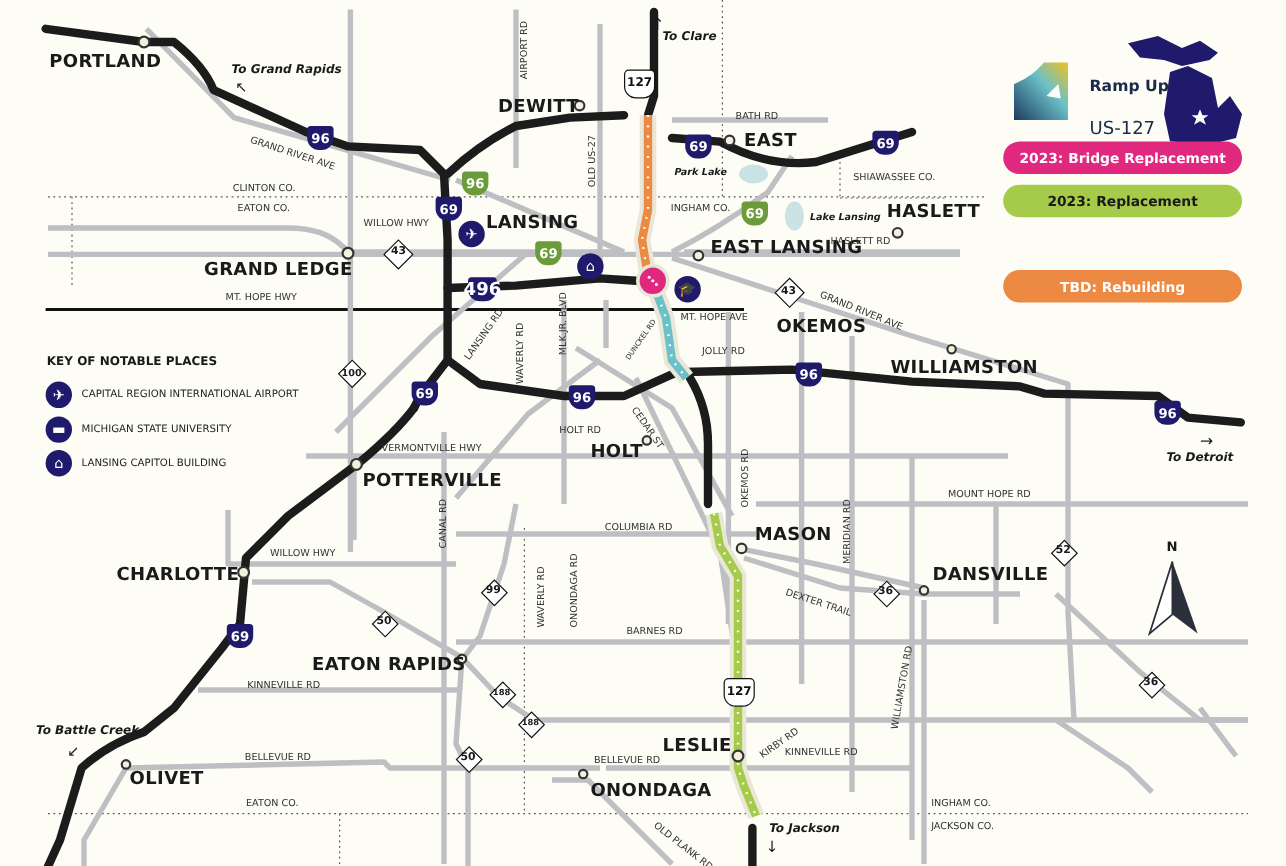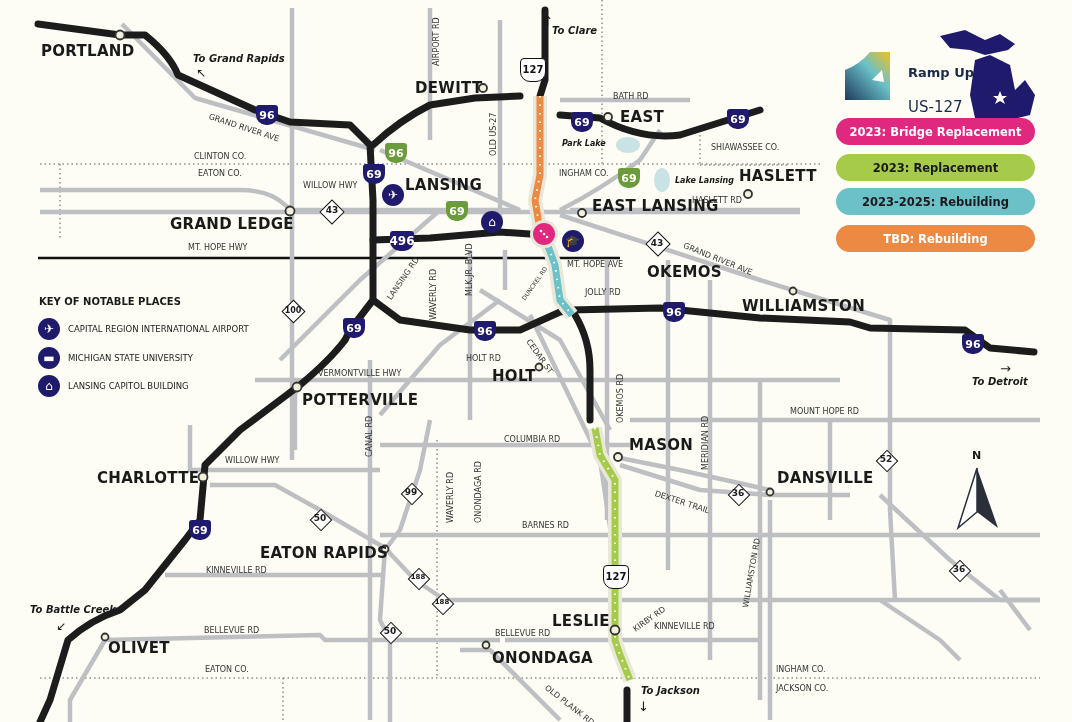--- a/index.html
+++ b/index.html
@@ -159,21 +159,21 @@
     <path d="M845 100 L845 70 Q860 64 870 52 L890 52 L890 100 Z" fill="url(#rg)"></path>
     <path d="M872 80 L882 70 L884 82 Z" fill="#fdfdf6"></path>
   </g>
 </svg>
 
 <div>
   <div class="lbl" style="left:256px;top:105px;width:22px;height:20px;background:#1f1a6b;color:#fff;font-weight:bold;font-size:11px;border-radius:3px 3px 10px 10px;display:flex;align-items:center;justify-content:center;">96</div>
   <div class="lbl" style="left:363px;top:164px;width:22px;height:20px;background:#1f1a6b;color:#fff;font-weight:bold;font-size:11px;border-radius:3px 3px 10px 10px;display:flex;align-items:center;justify-content:center;">69</div>
   <div class="lbl" style="left:385px;top:143px;width:22px;height:20px;background:#6b9b3a;color:#fff;font-weight:bold;font-size:11px;border-radius:3px 3px 10px 10px;display:flex;align-items:center;justify-content:center;">96</div>
   <div class="lbl" style="left:446px;top:201px;width:22px;height:20px;background:#6b9b3a;color:#fff;font-weight:bold;font-size:11px;border-radius:3px 3px 10px 10px;display:flex;align-items:center;justify-content:center;">69</div>
-  <div class="lbl" style="left:390px;top:231px;width:24px;height:20px;background:#1f1a6b;color:#fff;font-weight:bold;font-size:12px;border-radius:3px 3px 10px 10px;display:flex;align-items:center;justify-content:center;">496</div>
+  <div class="lbl" style="left:390px;top:231px;width:24px;height:20px;background:#1f1a6b;color:#fff;font-weight:bold;font-size:15px;border-radius:3px 3px 10px 10px;display:flex;align-items:center;justify-content:center;">496</div>
   <div class="lbl" style="left:571px;top:112px;width:22px;height:20px;background:#1f1a6b;color:#fff;font-weight:bold;font-size:11px;border-radius:3px 3px 10px 10px;display:flex;align-items:center;justify-content:center;">69</div>
   <div class="lbl" style="left:727px;top:109px;width:22px;height:20px;background:#1f1a6b;color:#fff;font-weight:bold;font-size:11px;border-radius:3px 3px 10px 10px;display:flex;align-items:center;justify-content:center;">69</div>
   <div class="lbl" style="left:618px;top:168px;width:22px;height:20px;background:#6b9b3a;color:#fff;font-weight:bold;font-size:11px;border-radius:3px 3px 10px 10px;display:flex;align-items:center;justify-content:center;">69</div>
   <div class="lbl" style="left:343px;top:318px;width:22px;height:20px;background:#1f1a6b;color:#fff;font-weight:bold;font-size:11px;border-radius:3px 3px 10px 10px;display:flex;align-items:center;justify-content:center;">69</div>
   <div class="lbl" style="left:474px;top:321px;width:22px;height:20px;background:#1f1a6b;color:#fff;font-weight:bold;font-size:11px;border-radius:3px 3px 10px 10px;display:flex;align-items:center;justify-content:center;">96</div>
   <div class="lbl" style="left:663px;top:302px;width:22px;height:20px;background:#1f1a6b;color:#fff;font-weight:bold;font-size:11px;border-radius:3px 3px 10px 10px;display:flex;align-items:center;justify-content:center;">96</div>
   <div class="lbl" style="left:962px;top:334px;width:22px;height:20px;background:#1f1a6b;color:#fff;font-weight:bold;font-size:11px;border-radius:3px 3px 10px 10px;display:flex;align-items:center;justify-content:center;">96</div>
   <div class="lbl" style="left:189px;top:520px;width:22px;height:20px;background:#1f1a6b;color:#fff;font-weight:bold;font-size:11px;border-radius:3px 3px 10px 10px;display:flex;align-items:center;justify-content:center;">69</div>
   <div class="lbl" style="left:520px;top:58px;width:24px;height:22px;background:#fff;color:#111;border:1.5px solid #111;font-weight:bold;font-size:10px;border-radius:4px 4px 10px 10px;display:flex;align-items:center;justify-content:center;">127</div>
   <div class="lbl" style="left:603px;top:565px;width:24px;height:22px;background:#fff;color:#111;border:1.5px solid #111;font-weight:bold;font-size:10px;border-radius:4px 4px 10px 10px;display:flex;align-items:center;justify-content:center;">127</div>
@@ -285,21 +285,20 @@
 <div class="lbl dir" style="left:562px;top:140px;font-size:8px;">Park Lake</div>
 <div class="lbl dir" style="left:675px;top:177px;font-size:8px;">Lake Lansing</div>
 
 <div class="lbl" style="left:972px;top:450px;font-weight:bold;font-size:11px;">N</div>
 
 <div class="brand-title">Ramp Up</div>
 <div class="brand-sub">US-127</div>
 
 <div class="legend-pill" style="top:118px;background:#e0287f;color:#fff;">2023: Bridge Replacement</div>
 <div class="legend-pill" style="top:154px;background:#a6cb4a;color:#1a1a1a;">2023: Replacement</div>
-<div class="legend-pill" style="top:188px;background:#6cc1c8;color:#1a1a1a;">2023-2025: Rebuilding</div>
 <div class="legend-pill" style="top:225px;background:#ec8a43;color:#fff;">TBD: Rebuilding</div>
 
 <div class="lbl" style="left:39px;top:297px;font-weight:bold;font-size:10px;">KEY OF NOTABLE PLACES</div>
 <div class="key-row" style="top:318px;">
   <span class="key-icon">✈</span>
   <span>CAPITAL REGION INTERNATIONAL AIRPORT</span>
 </div>
 <div class="key-row" style="top:347px;">
   <span class="key-icon">▬</span>
   <span>MICHIGAN STATE UNIVERSITY</span>

